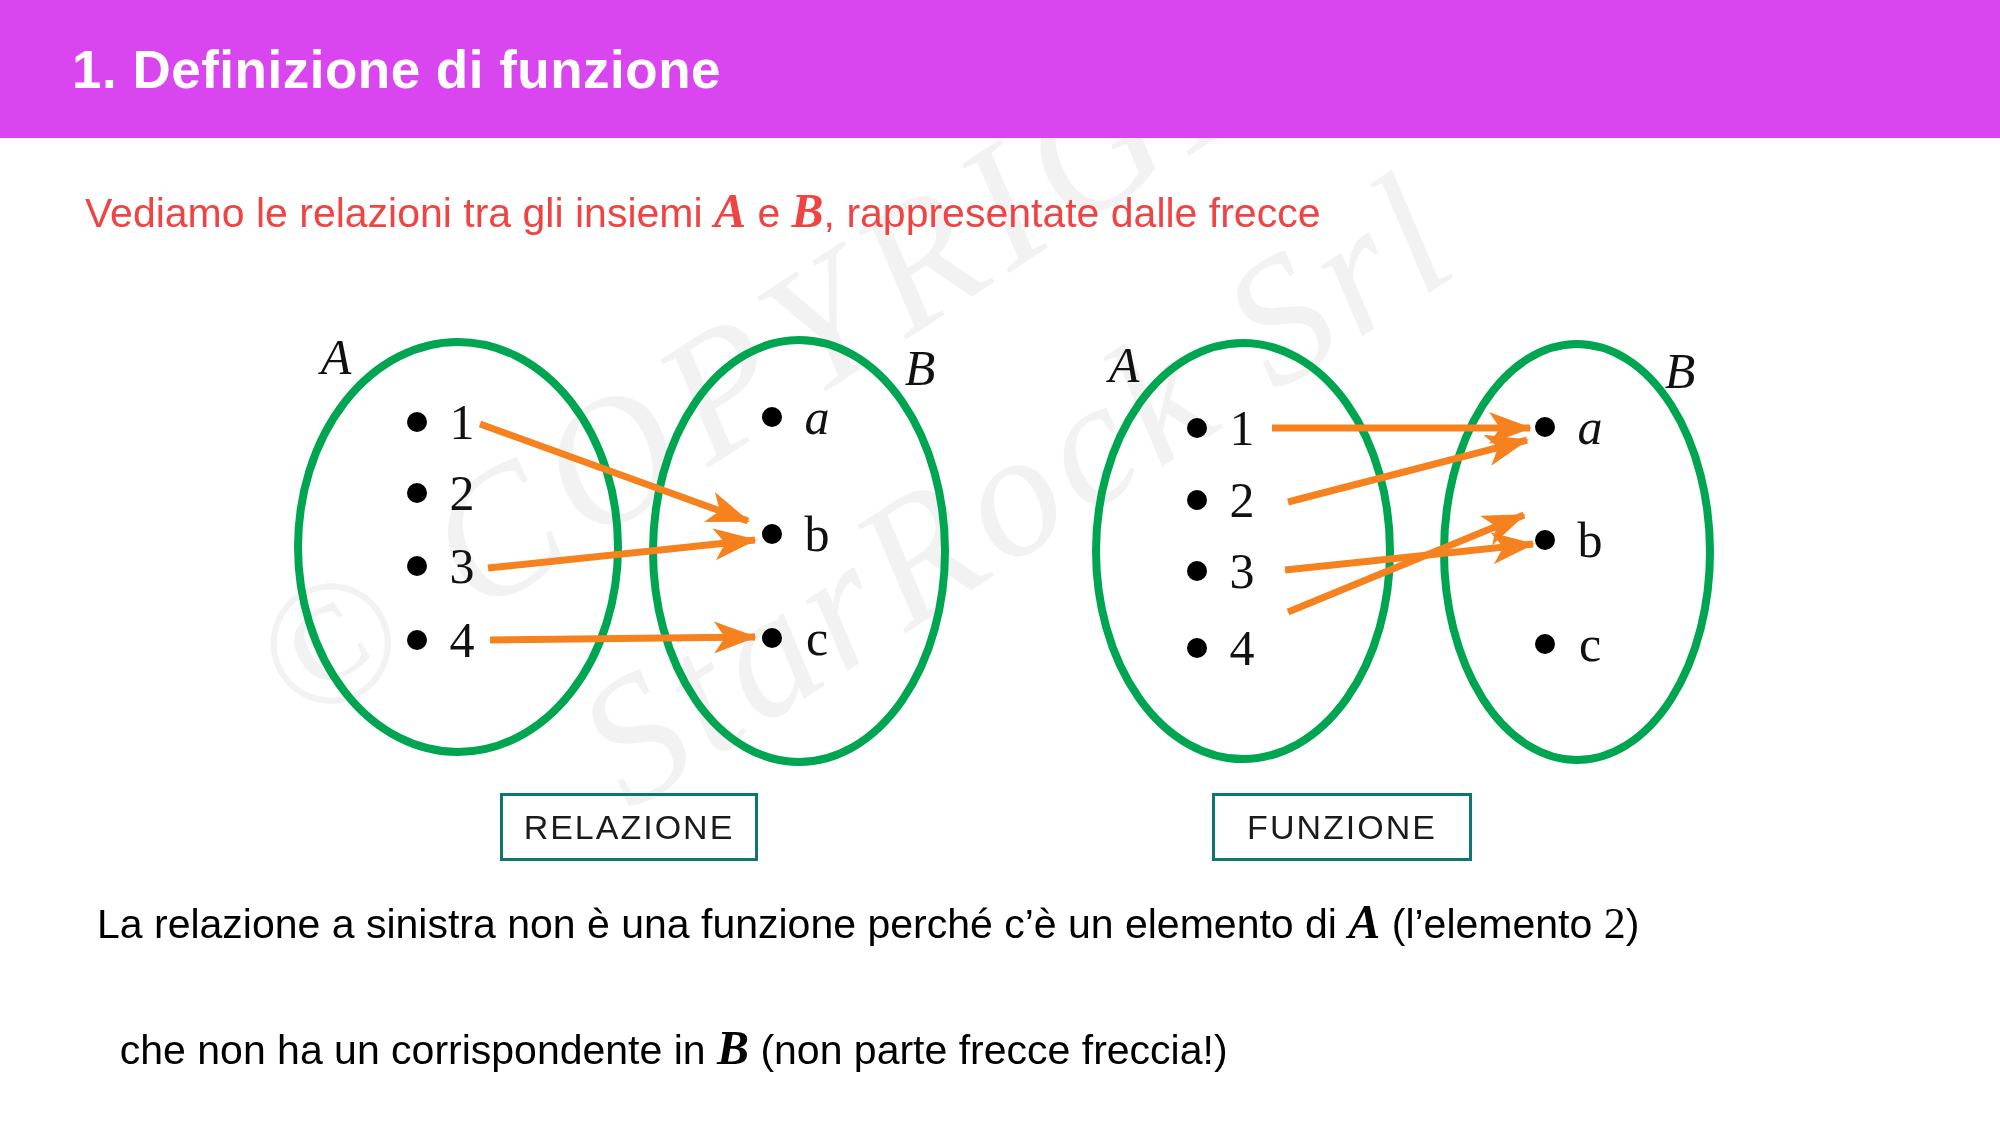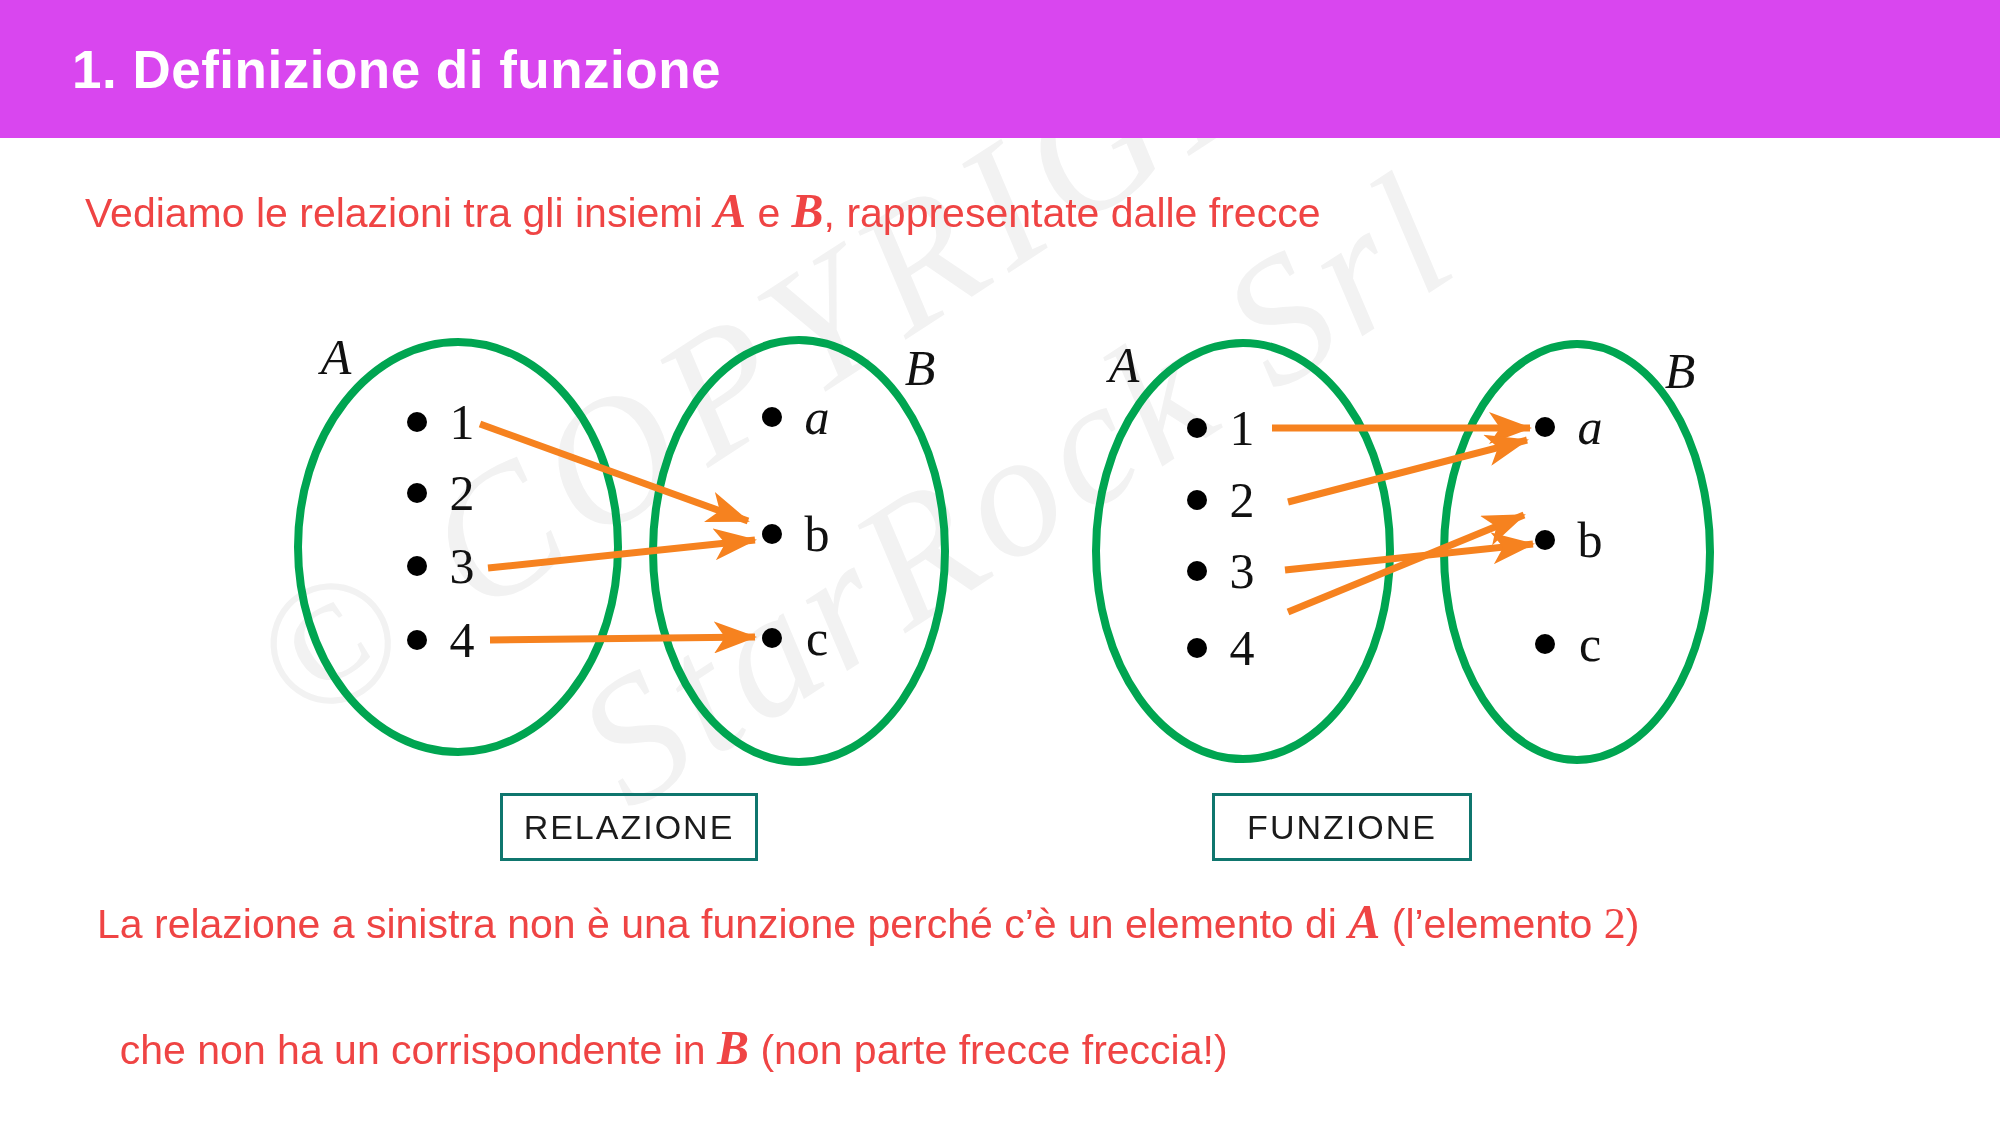--- a/index.html
+++ b/index.html
@@ -20,21 +20,21 @@
   .intro .math,.footer .math{font-size:48px;line-height:0;}
   .num-serif{font-family:"Liberation Serif",serif;font-size:44px;line-height:0;}
   .caption{
     position:absolute;border:3px solid #0f766e;color:#1b1b1b;font-size:34px;
     letter-spacing:2px;display:flex;align-items:center;justify-content:center;
     font-weight:300;background:transparent;z-index:2;box-sizing:border-box;margin-top:28px;
   }
   .caption.c0{left:500px;top:765px;width:258px;height:68px;}
   .caption.c1{left:1212px;top:765px;width:260px;height:68px;}
   .footer{
-    position:absolute;left:97px;top:893px;width:1840px;font-size:41px;color:#ef4444;
+    position:absolute;left:97px;top:893px;width:1840px;font-size:41px;color:#000000;
     font-weight:300;line-height:63px;white-space:pre-wrap;z-index:2;
   }
   .watermark{
     position:absolute;left:220px;top:160px;width:1460px;text-align:center;
     transform:rotate(-33deg);color:#f2f2f2;font-family:"Liberation Serif",serif;
     font-style:italic;z-index:0;user-select:none;
   }
   .watermark .wm1{display:block;font-size:178px;letter-spacing:14px;white-space:nowrap;}
   .watermark .wm2{display:block;font-size:178px;letter-spacing:8px;white-space:nowrap;margin-top:40px;}
   #diagram-svg{position:absolute;left:0;top:0;z-index:1;}

